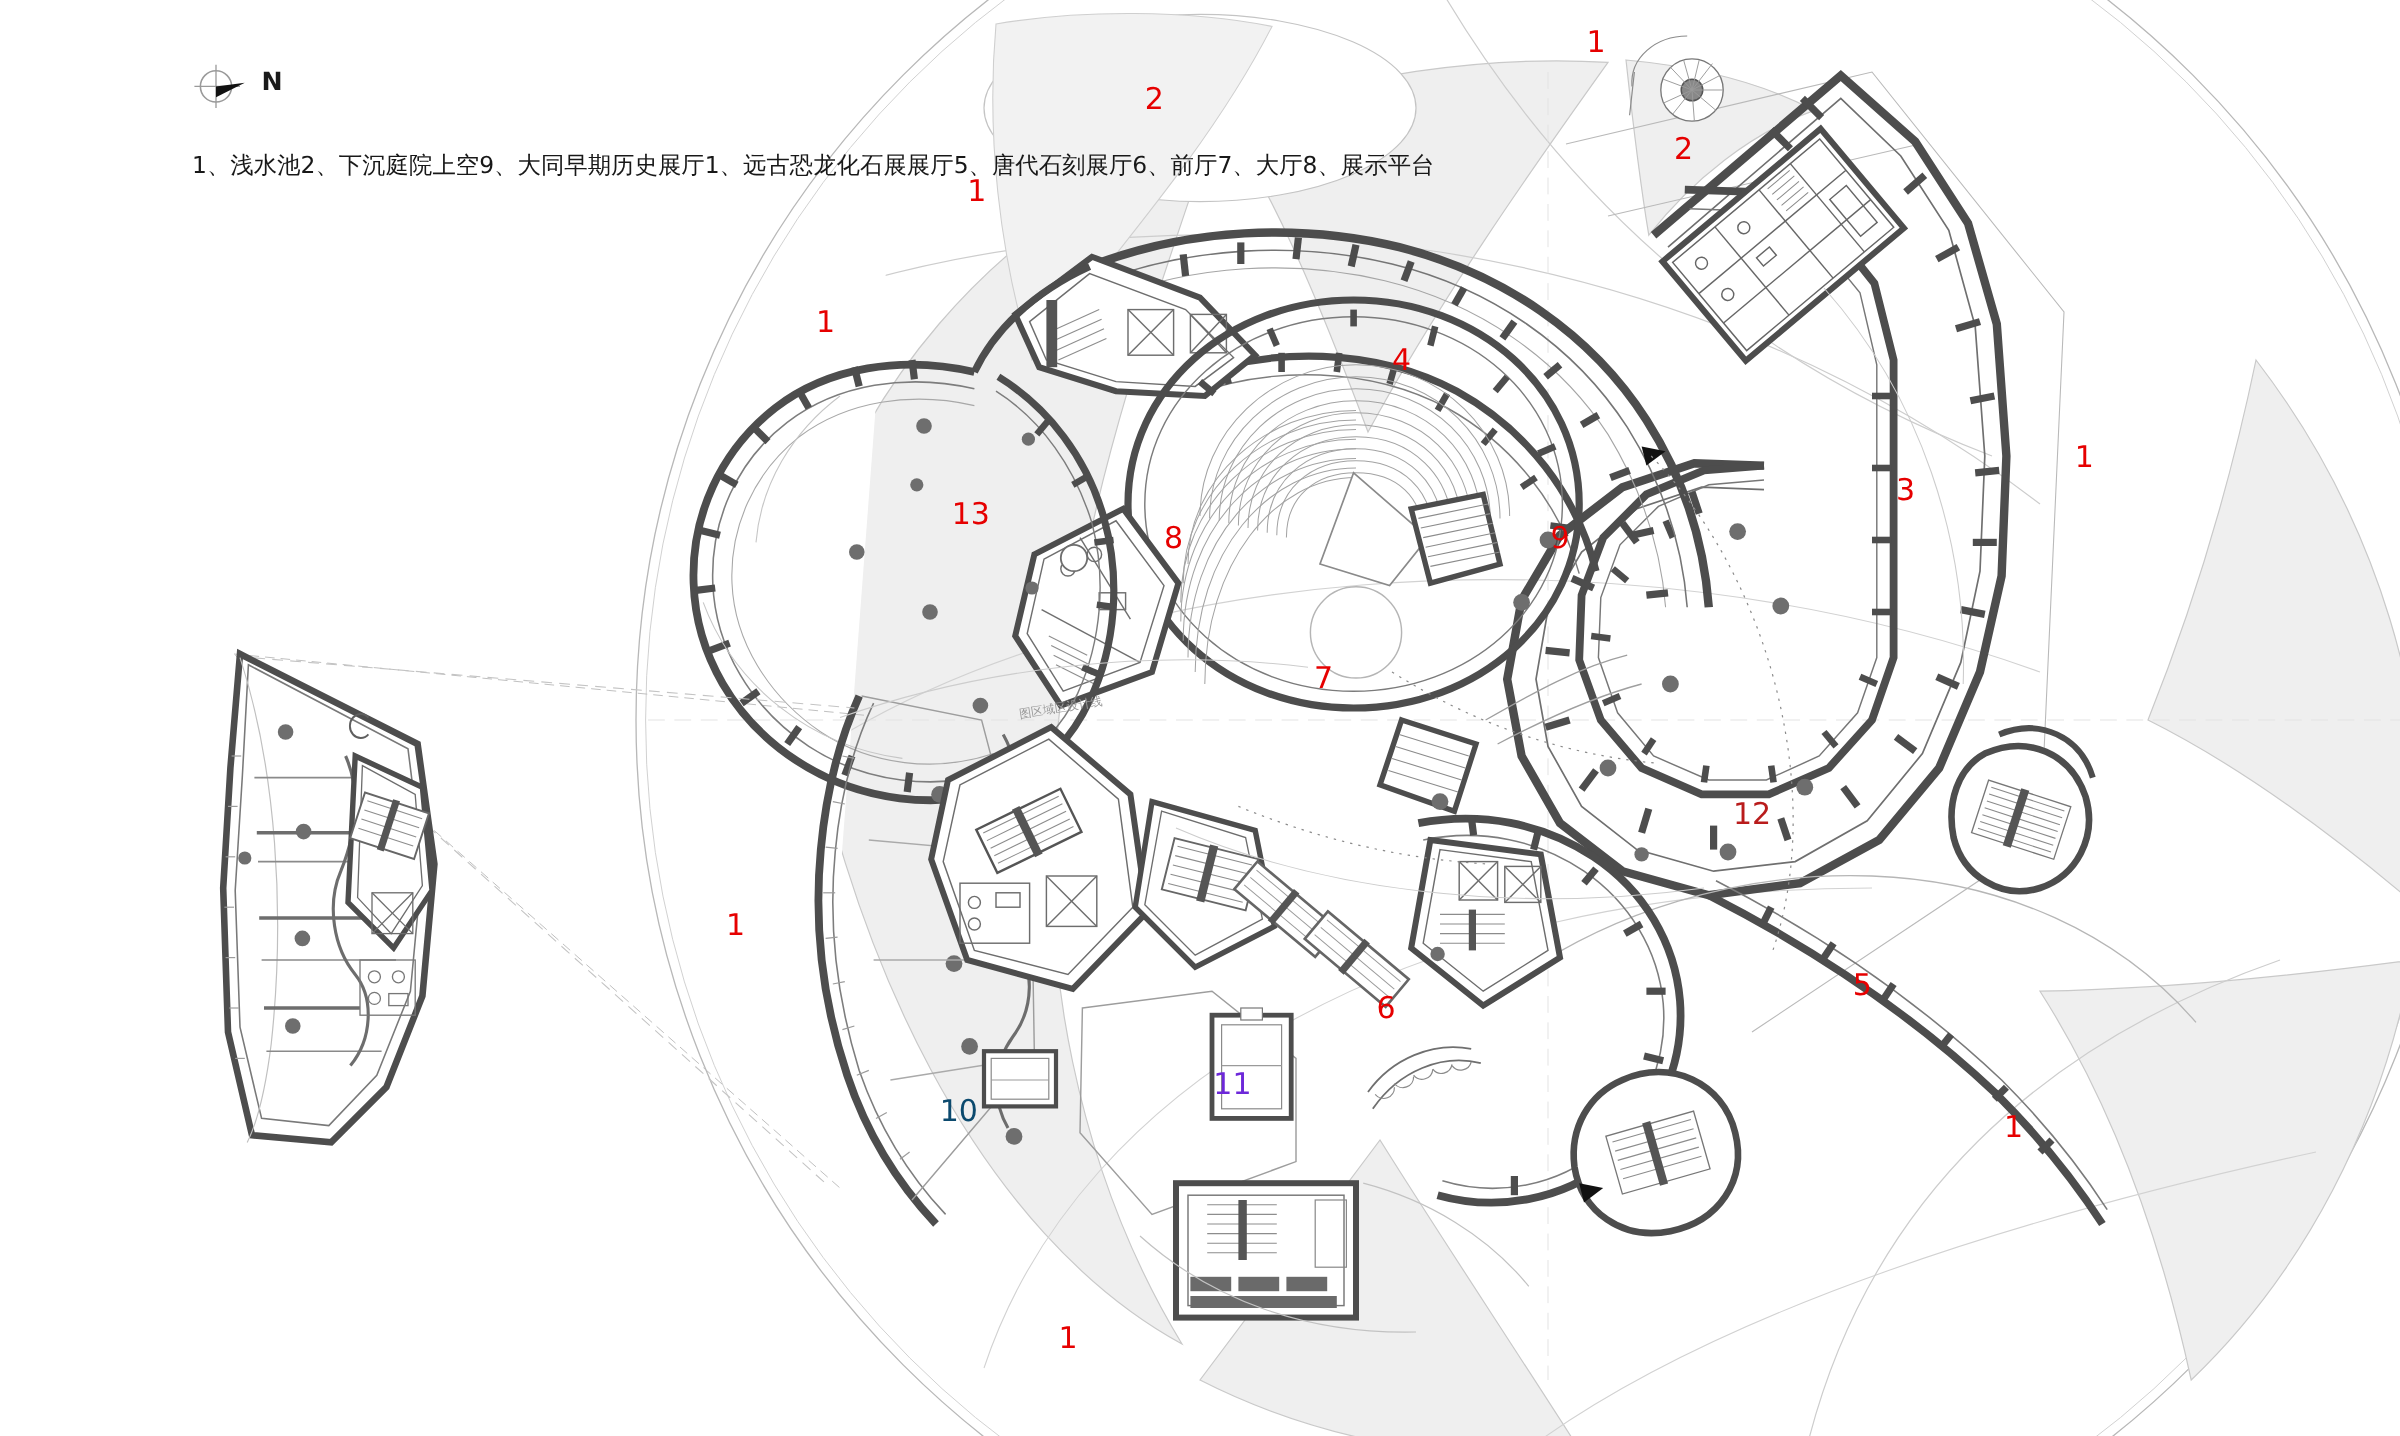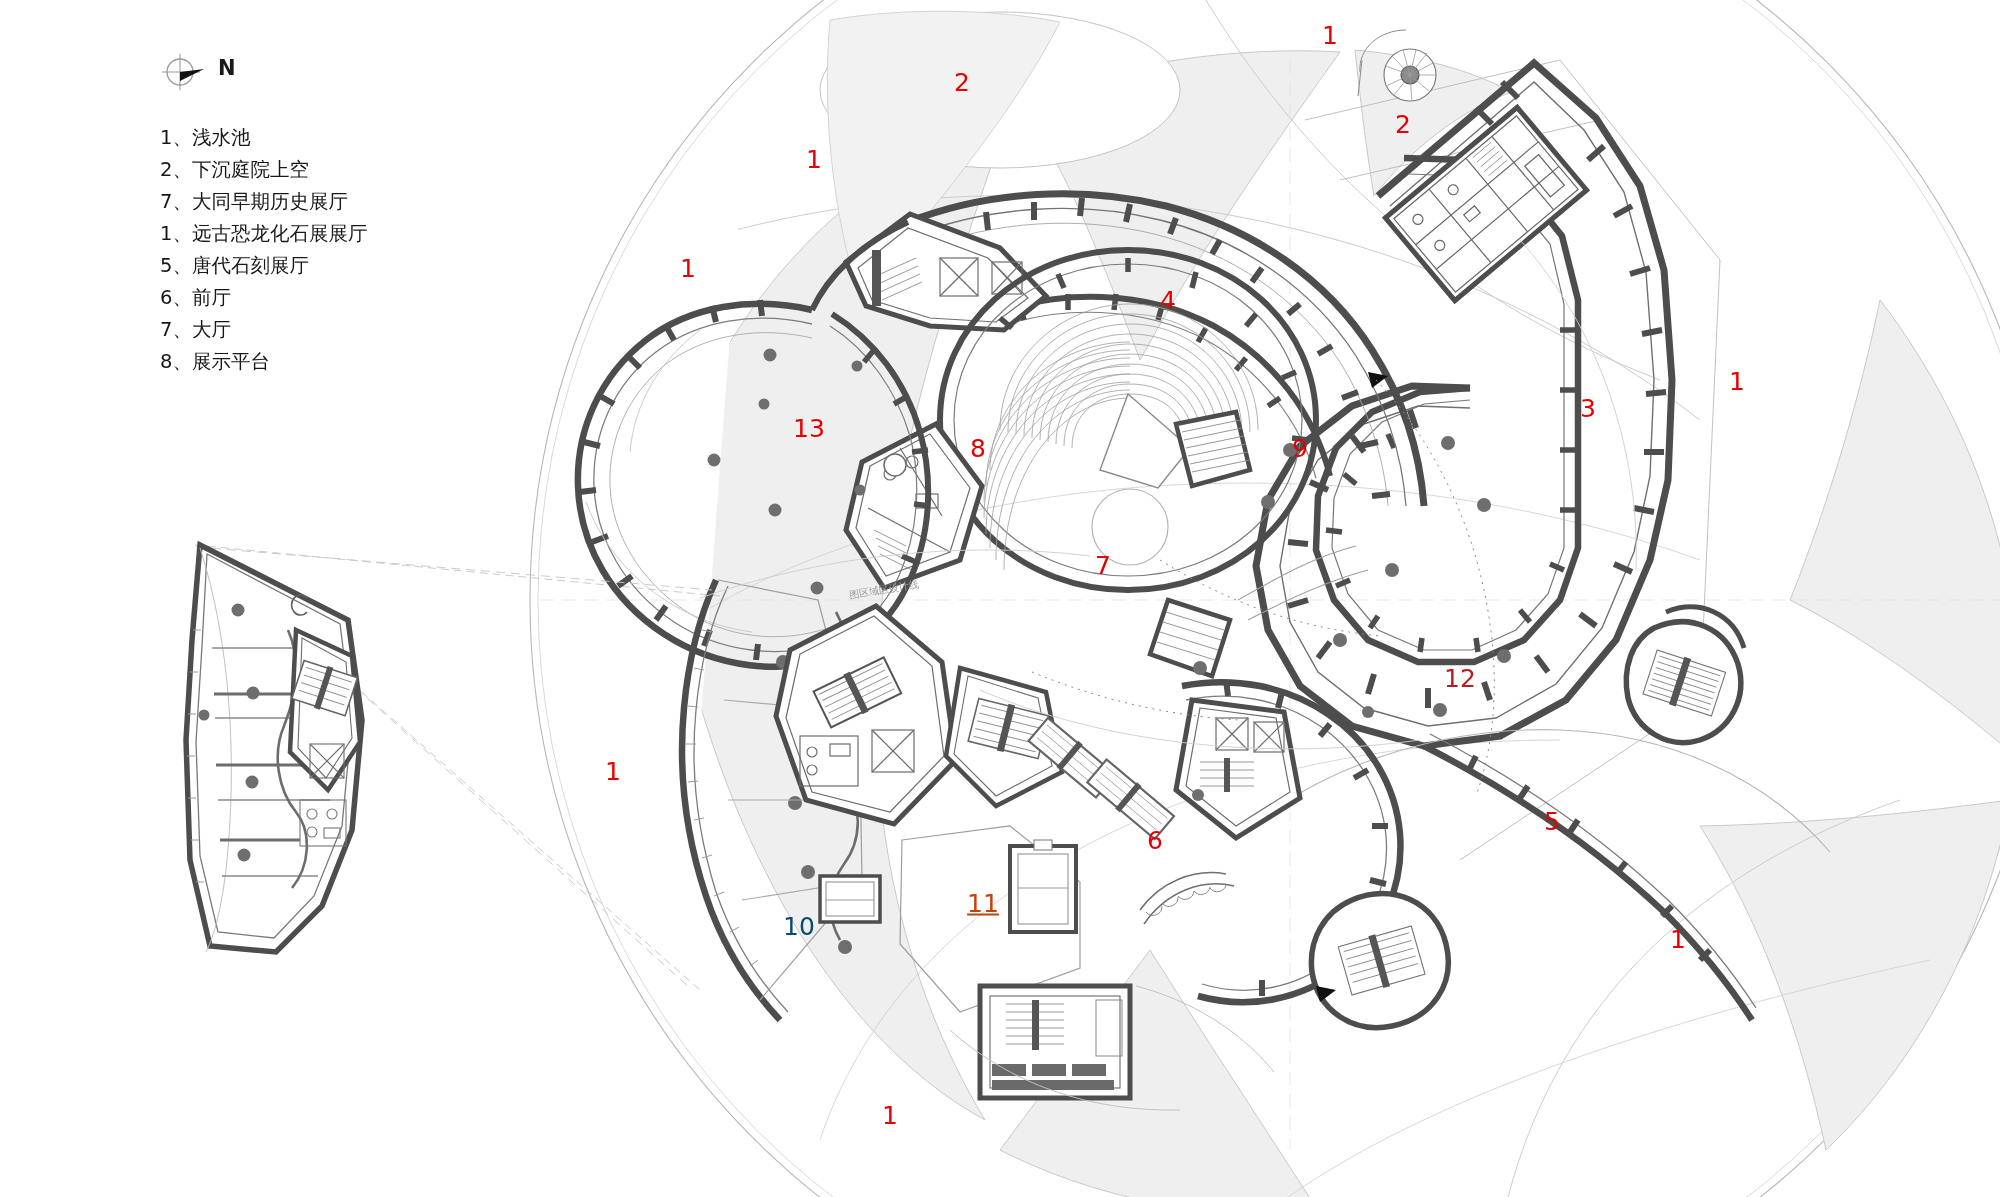--- a/index.html
+++ b/index.html
@@ -59,21 +59,21 @@
   }
   .legend-cols {
     position: absolute;
     top: 72px;
     left: 0;
     display: flex;
     gap: 58px;
   }
   .legend-col {
     display: flex;
-    flex-direction: column;
+    flex-direction: row;
     gap: 0;
   }
   .legend-item {
     font-size: 19.5px;
     line-height: 32px;
     color: #181818;
     white-space: nowrap;
     font-family: "DejaVu Sans", "Liberation Sans", sans-serif;
   }
 
@@ -892,21 +892,21 @@
         <line x1="2" y1="22" x2="40" y2="22" stroke="#9a9a9a" stroke-width="1.1"></line>
         <path d="M20 22 L44 19 L20 31 Z" fill="#111111"></path>
       </svg>
       <span class="north-letter">N</span>
     </div>
 
     <div class="legend-cols">
       <div class="legend-col">
         <div class="legend-item">1、浅水池</div>
         <div class="legend-item">2、下沉庭院上空</div>
-        <div class="legend-item">7、大同早期历史展厅</div>
+        <div class="legend-item">9、大同早期历史展厅</div>
         <div class="legend-item">1、远古恐龙化石展展厅</div>
         <div class="legend-item">5、唐代石刻展厅</div>
         <div class="legend-item">6、前厅</div>
         <div class="legend-item">7、大厅</div>
         <div class="legend-item">8、展示平台</div>
       </div>
     </div>
   </div>
 
   <div id="room-labels">
@@ -919,21 +919,21 @@
       <div class="room-num" style="left: 1588px; top: 408px; color: rgb(230, 0, 0);">3</div>
       <div class="room-num" style="left: 1737px; top: 381px; color: rgb(230, 0, 0);">1</div>
       <div class="room-num" style="left: 777px; top: 428px; color: rgb(230, 0, 0); margin-left: 32px;">13</div>
       <div class="room-num" style="left: 1300px; top: 448px; color: rgb(230, 0, 0);">9</div>
       <div class="room-num" style="left: 978px; top: 448px; color: rgb(230, 0, 0);">8</div>
       <div class="room-num" style="left: 1103px; top: 565px; color: rgb(230, 0, 0);">7</div>
       <div class="room-num" style="left: 1460px; top: 678px; color: #b91c1c;">12</div>
       <div class="room-num" style="left: 613px; top: 771px; color: rgb(230, 0, 0);">1</div>
       <div class="room-num" style="left: 1552px; top: 821px; color: rgb(230, 0, 0);">5</div>
       <div class="room-num" style="left: 1155px; top: 840px; color: rgb(230, 0, 0);">6</div>
-      <div class="room-num" style="left: 983px; top: 903px; color: #c2410c; text-decoration: underline;">11</div>
+      <div class="room-num" style="left: 1027px; top: 903px; color: #6d28d9;">11</div>
       <div class="room-num" style="left: 799px; top: 926px; color: #0c4a6e;">10</div>
       <div class="room-num" style="left: 1678px; top: 939px; color: rgb(230, 0, 0);">1</div>
       <div class="room-num" style="left: 890px; top: 1115px; color: rgb(230, 0, 0);">1</div>
     </div>
 
   <div class="annot-faint" style="left:884px; top:590px;">图区域区设计线</div>
 
 </div>
 
 </body></html>

